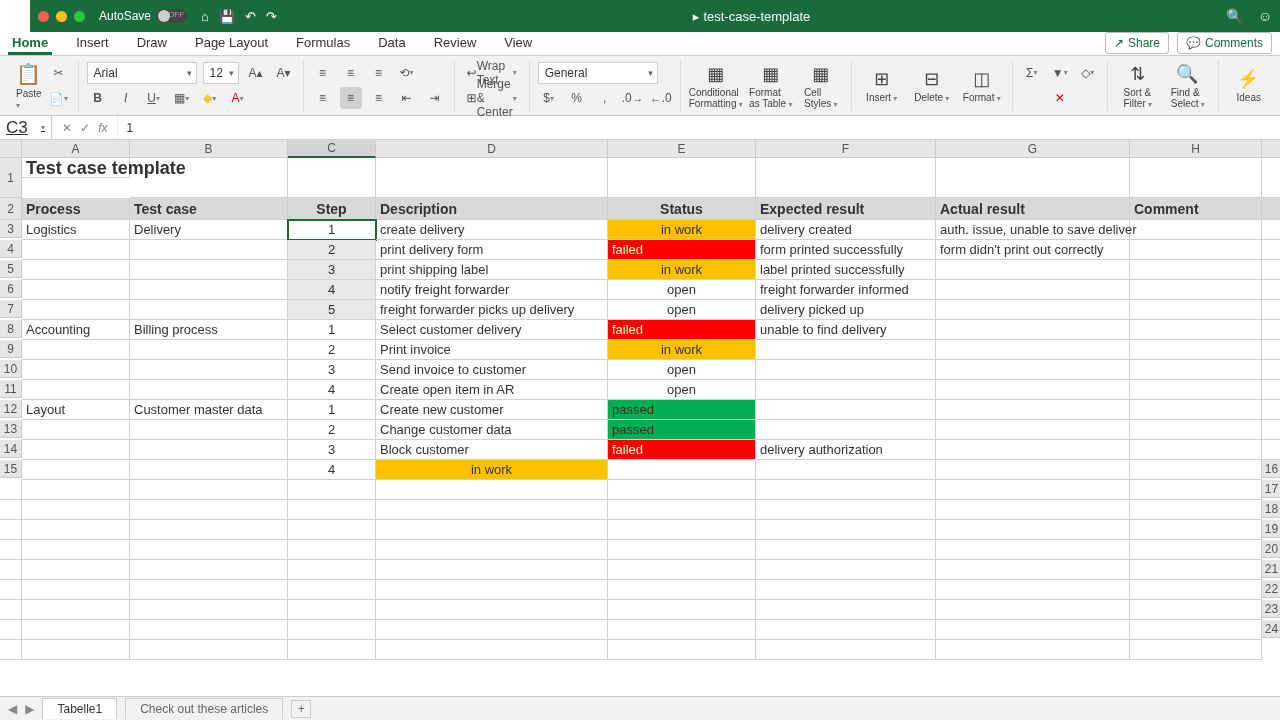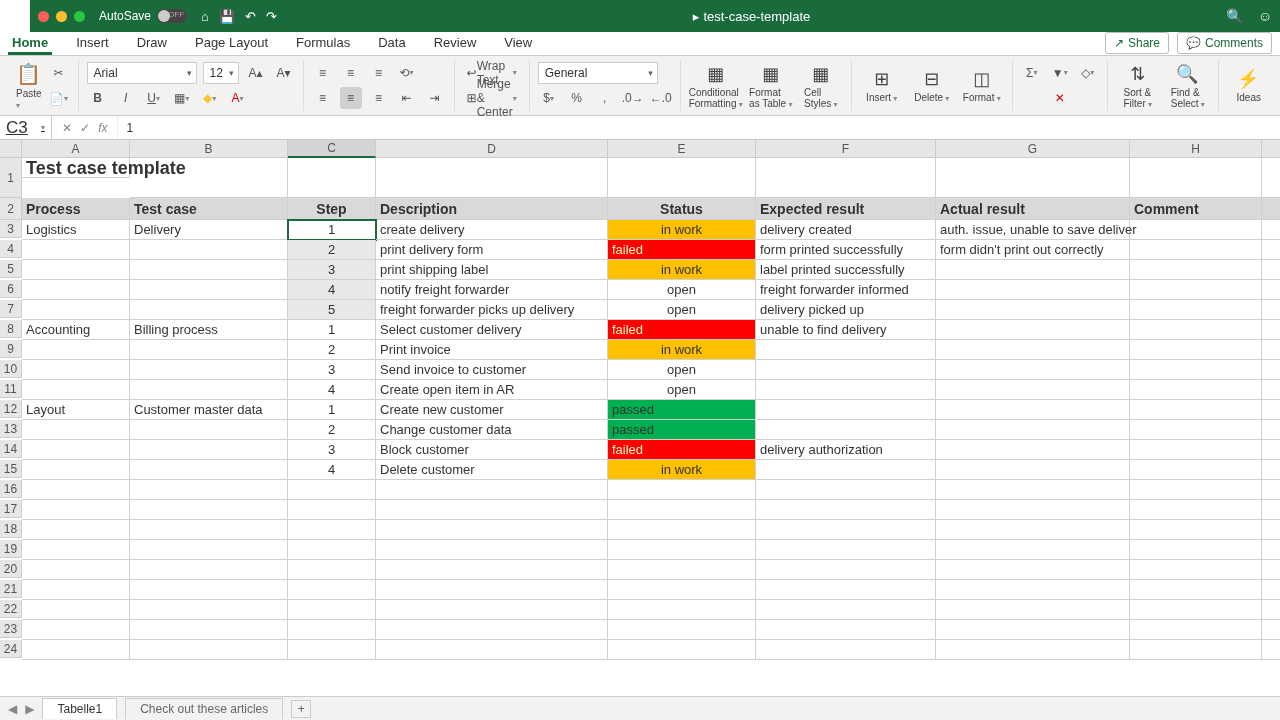--- a/index.html
+++ b/index.html
@@ -422,21 +422,20 @@
       <div class="cell">Block customer</div>
       <div class="cell status-failed">failed</div>
       <div class="cell">delivery authorization</div>
       <div class="cell"></div>
       <div class="cell"></div>
       <div class="cell"></div>
       <div class="rowhdr">15</div>
       <div class="cell"></div>
       <div class="cell"></div>
       <div class="cell center">4</div>
-      <div class="cell">Delete customer</div>
       <div class="cell status-inwork">in work</div>
       <div class="cell"></div>
       <div class="cell"></div>
       <div class="cell"></div>
       <div class="cell"></div>
       <div class="rowhdr">16</div>
       <div class="cell"></div>
       <div class="cell"></div>
       <div class="cell center"></div>
       <div class="cell"></div>

